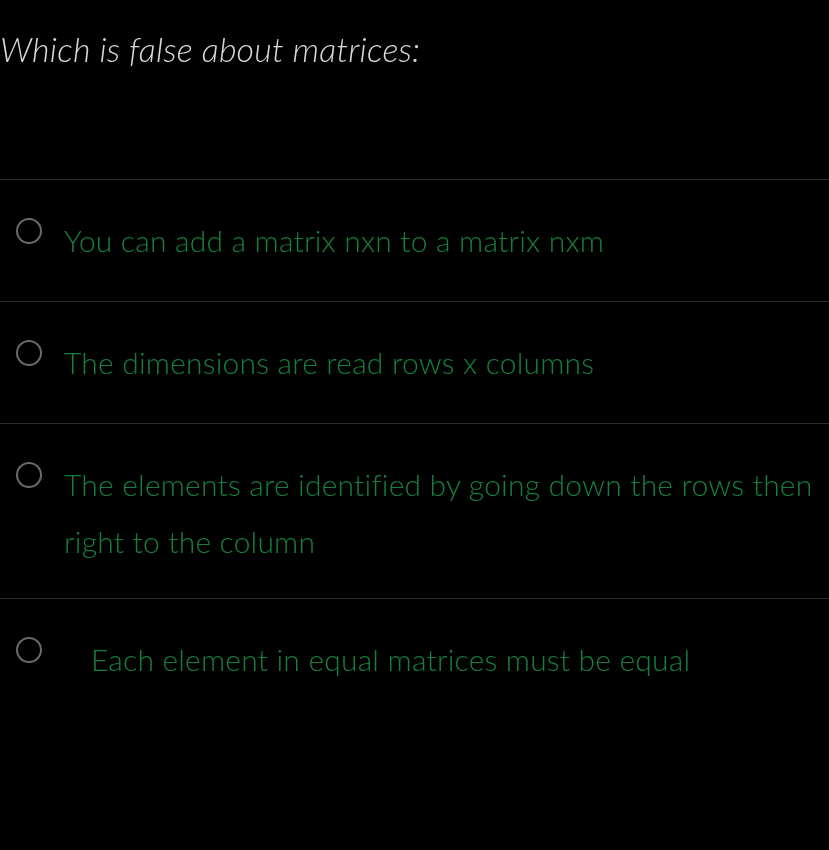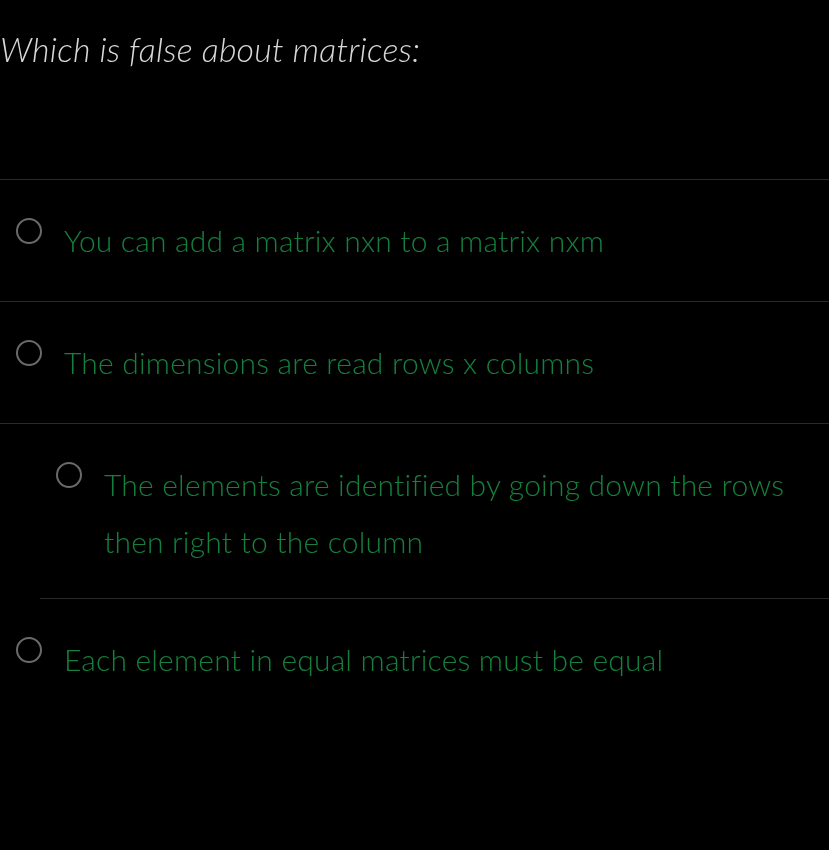--- a/index.html
+++ b/index.html
@@ -53,25 +53,25 @@
       line-height: 1.9;
       letter-spacing: 0.2px;
       white-space: nowrap;
     }
     .option-row:nth-child(3) .option-text,
     .option-row:nth-child(4) .option-text {
       white-space: normal;
     }
     .option-row:nth-child(3) {
       padding-bottom: 28px;
-      margin-left: 40px;
     }
     .option-row:nth-child(4) {
       padding-bottom: 28px;
       border-bottom: none;
+      gap: 27px;
     }
   </style>
 </head>
 <body>
 
 <div class="question-container">
   <div class="question-text">Which is false about matrices:</div>
   <div class="options-list">
     <div class="option-row">
       <div class="radio-circle"></div>

